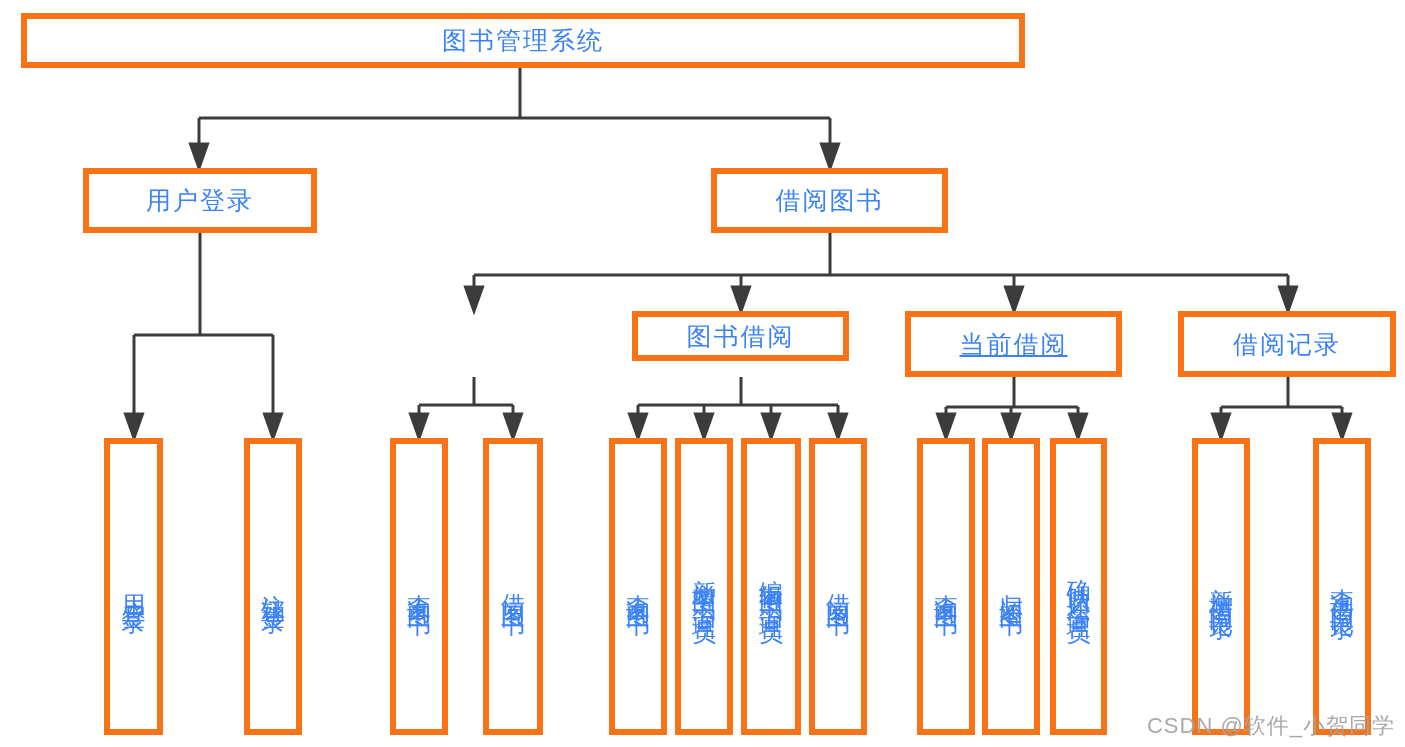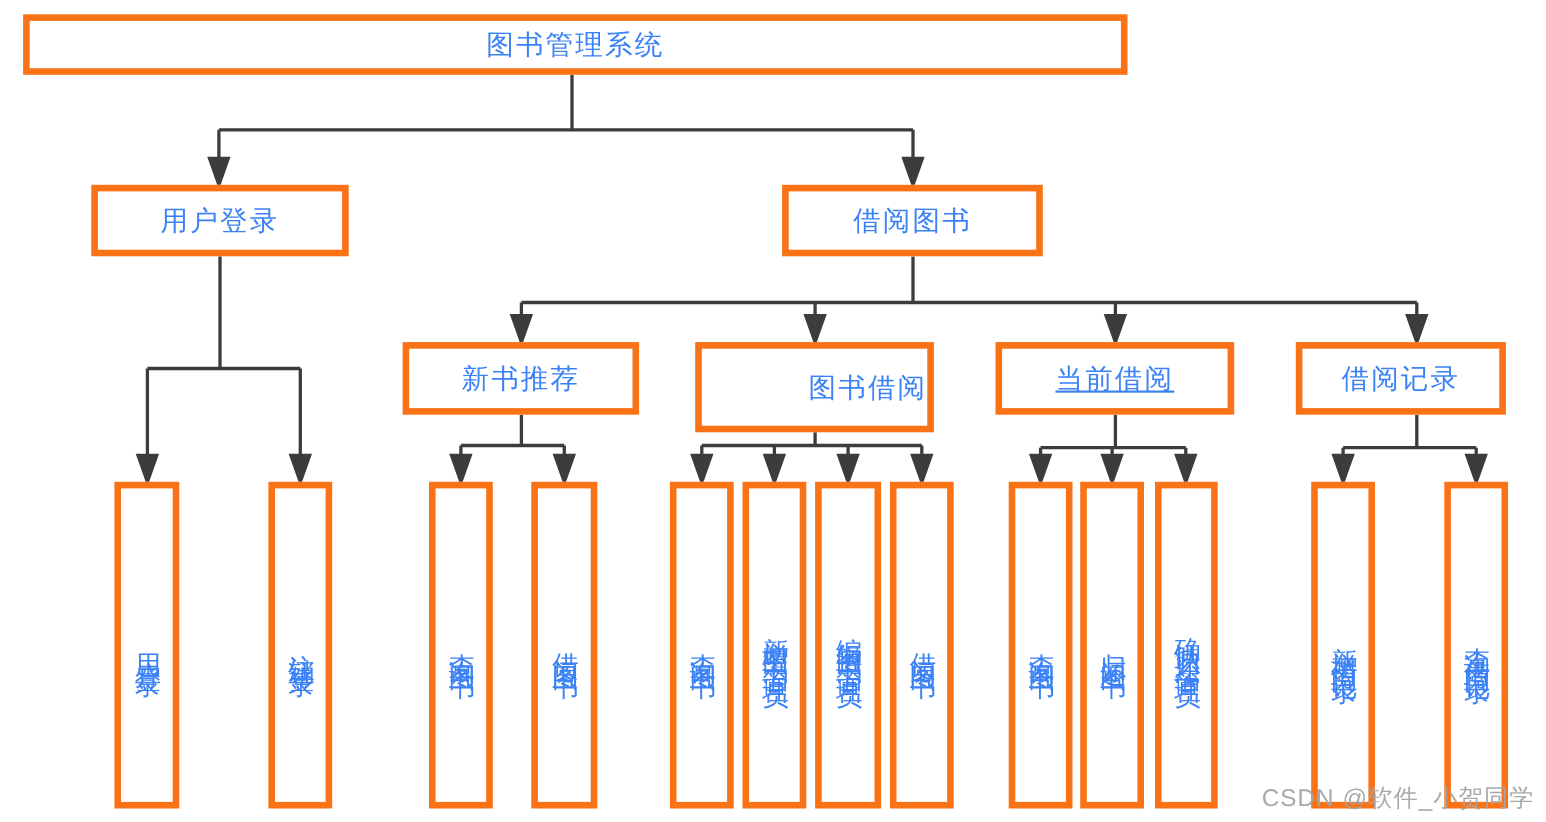--- a/index.html
+++ b/index.html
@@ -37,23 +37,23 @@
     letter-spacing: 6px;
     line-height: 1;
   }
   
   .n-root  { left: 21px;   top: 13px;  width: 1004px; height: 55px; }
   
   .n-l2-0  { left: 83px;   top: 168px; width: 234px;  height: 65px; }
   .n-l2-1  { left: 711px;  top: 168px; width: 237px;  height: 65px; }
   
   .n-l3-0  { left: 366px;  top: 311px; width: 215px;  height: 66px; }
-  .n-l3-1  { left: 632px;  top: 311px; width: 217px;  height: 82px; justify-content: flex-end; }
+  .n-l3-1  { left: 632px;  top: 311px; width: 217px;  height: 50px; }
   .n-l3-2  { left: 905px;  top: 311px; width: 217px;  height: 66px; text-decoration: underline; }
-  .n-l3-3  { left: 1178px; top: 311px; width: 191px;  height: 66px; text-align: right; }
+  .n-l3-3  { left: 1178px; top: 311px; width: 218px;  height: 66px; text-align: right; }
   
   .leaf    { top: 438px; height: 297px; }
   .n-lf-0  { left: 104px;  width: 59px; }
   .n-lf-1  { left: 244px;  width: 58px; }
   .n-lf-2  { left: 390px;  width: 58px; }
   .n-lf-3  { left: 483px;  width: 60px; }
   .n-lf-4  { left: 609px;  width: 58px; }
   .n-lf-5  { left: 675px;  width: 58px; }
   .n-lf-6  { left: 741px;  width: 60px; }
   .n-lf-7  { left: 809px;  width: 58px; }
@@ -143,23 +143,20 @@
     <span class="label">图书管理系统</span>
   </div>
 
   <div class="node h n-l2-0">
     <span class="label">用户登录</span>
   </div>
   <div class="node h n-l2-1">
     <span class="label">借阅图书</span>
   </div>
 
-  <div class="node h n-l3-0">
-    <span class="label">新书推荐</span>
-  </div>
   <div class="node h n-l3-1">
     <span class="label">图书借阅</span>
   </div>
   <div class="node h n-l3-2">
     <span class="label">当前借阅</span>
   </div>
   <div class="node h n-l3-3">
     <span class="label">借阅记录</span>
   </div>
 

